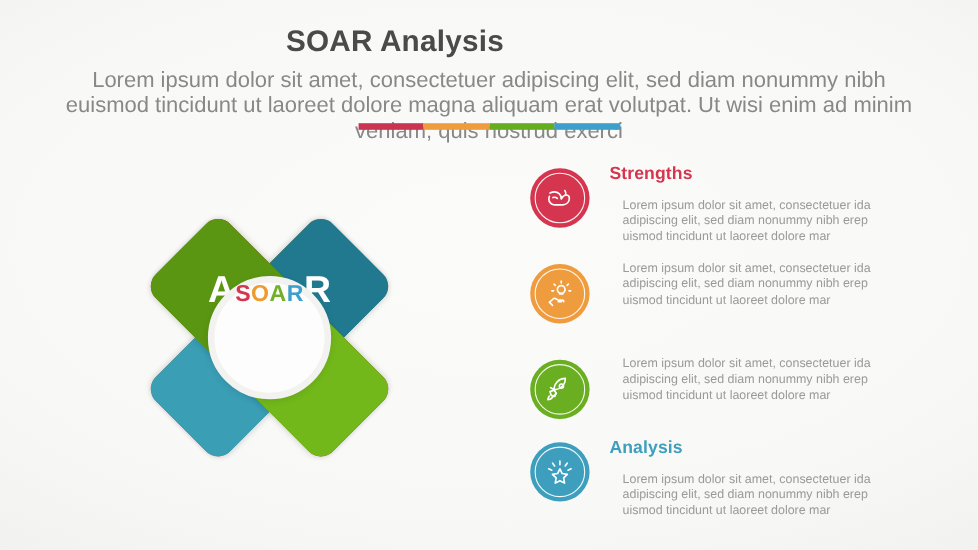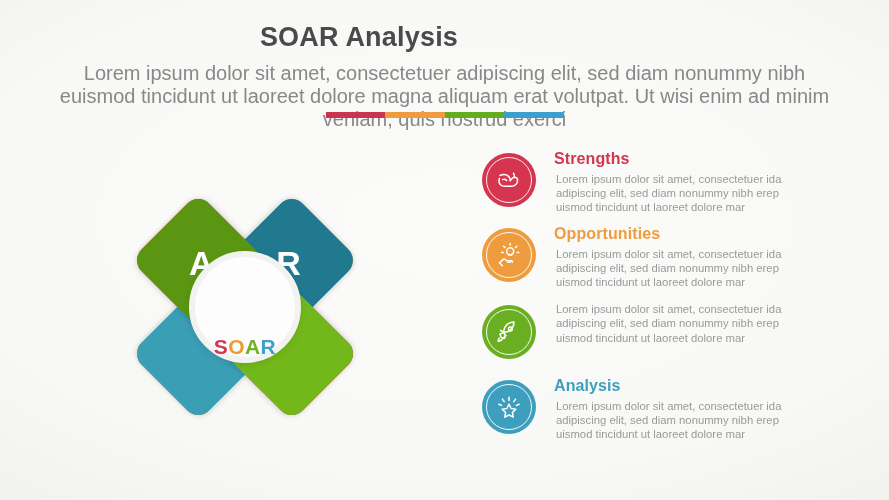--- a/index.html
+++ b/index.html
@@ -126,21 +126,21 @@
     top: 50%;
     width: 112px;
     height: 112px;
     margin-left: -56px;
     margin-top: -56px;
     border-radius: 50%;
     background: #fdfdfd;
     border: 6px solid #f2f2f0;
     box-sizing: border-box;
     display: flex;
-    align-items: flex-end;
+    align-items: flex-start;
     justify-content: center;
     box-shadow: 0 2px 7px rgba(0,0,0,0.09);
     z-index: 9;
   }
   .center-disc .soar-word {
     font-size: 21px;
     font-weight: bold;
     letter-spacing: 0.4px;
     line-height: 1;
     white-space: nowrap;
@@ -181,21 +181,21 @@
   }
   .badge svg { position: relative; z-index: 2; display: block; }
   .item h3 {
     margin: 0 0 4px 0;
     font-size: 16px;
     font-weight: bold;
     line-height: 1.1;
     letter-spacing: 0.1px;
   }
   .item p {
-    margin: 2px;
+    margin: 12px;
     font-size: 11.3px;
     line-height: 14.4px;
     color: #9a9a9a;
     max-width: 258px;
   }
 </style>
 </head>
 <body>
 
 <div id="slide">
@@ -268,21 +268,20 @@
         <div class="ring"></div>
         <svg width="28" height="28" viewBox="0 0 28 28" fill="none" stroke="#ffffff" stroke-width="1.5" stroke-linecap="round" stroke-linejoin="round">
           <circle cx="15.2" cy="10.2" r="3.5"></circle>
           <path d="M13.6 14.1h3.2"></path>
           <path d="M15.2 4.2v-1.6M20.6 6.4l1.2-1.2M22.2 11.4h1.6M9.8 6.4 8.6 5.2M8.2 11.4H6.6"></path>
           <path d="M4.5 21.8 8 18.6c.6-.5 1.4-.6 2-.2l2.3 1.4h3.6c.9 0 1.6 .7 1.6 1.5"></path>
           <path d="M4.5 21.8 7.3 24.6"></path>
           <path d="M12.5 21.3h3"></path>
         </svg>
       </div>
-      <h3 style="color: rgb(239, 156, 62);">Opportunities</h3>
       <p>Lorem ipsum dolor sit amet, consectetuer ida adipiscing elit, sed diam nonummy nibh erep uismod tincidunt ut laoreet dolore mar</p>
     </div>
 
     <div class="item">
       <div class="badge" style="background: rgb(106, 174, 33);">
         <div class="ring"></div>
         <svg width="28" height="28" viewBox="0 0 28 28" fill="none" stroke="#ffffff" stroke-width="1.5" stroke-linecap="round" stroke-linejoin="round">
           <path d="M10.5 17.4c-2.6-2.6-2.3-7 1-10.3 2-2 4.6-3 7.4-3.1 .1 2.8-.9 5.4-3 7.4-3.3 3.3-7.7 3.6-10.3 1"></path>
           <path d="M10.8 17.6 6.2 22.2"></path>
           <path d="M8.2 14.9 5 16l1 3.4 3.4 1 1.1-3.2"></path>

